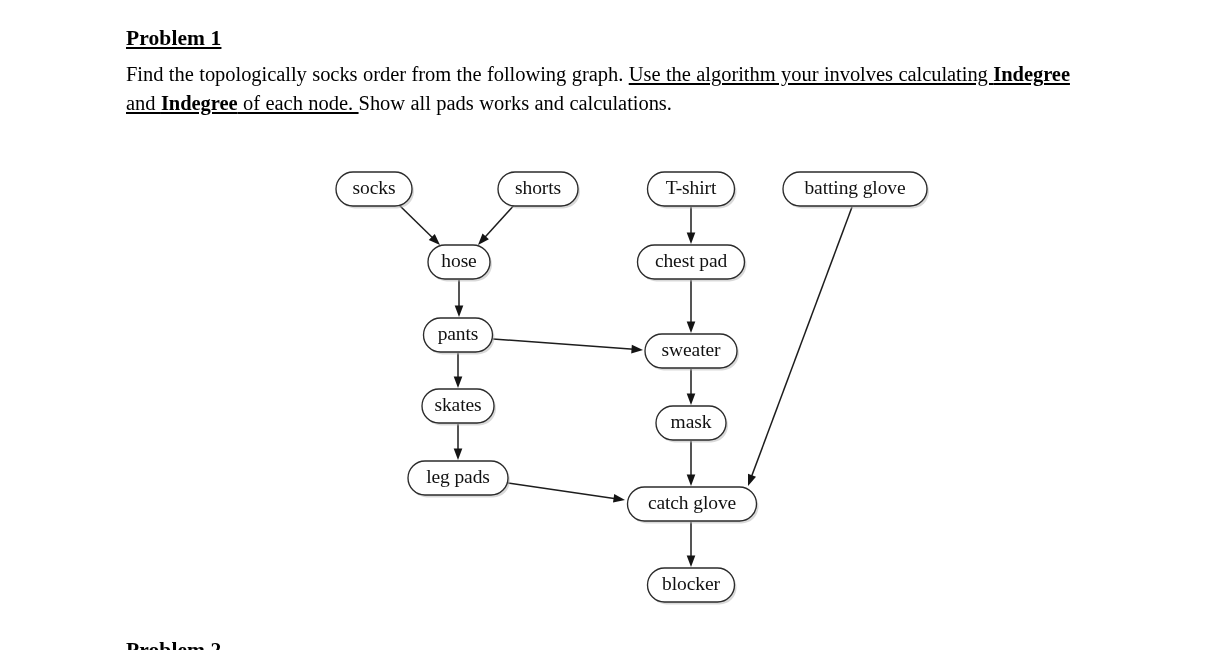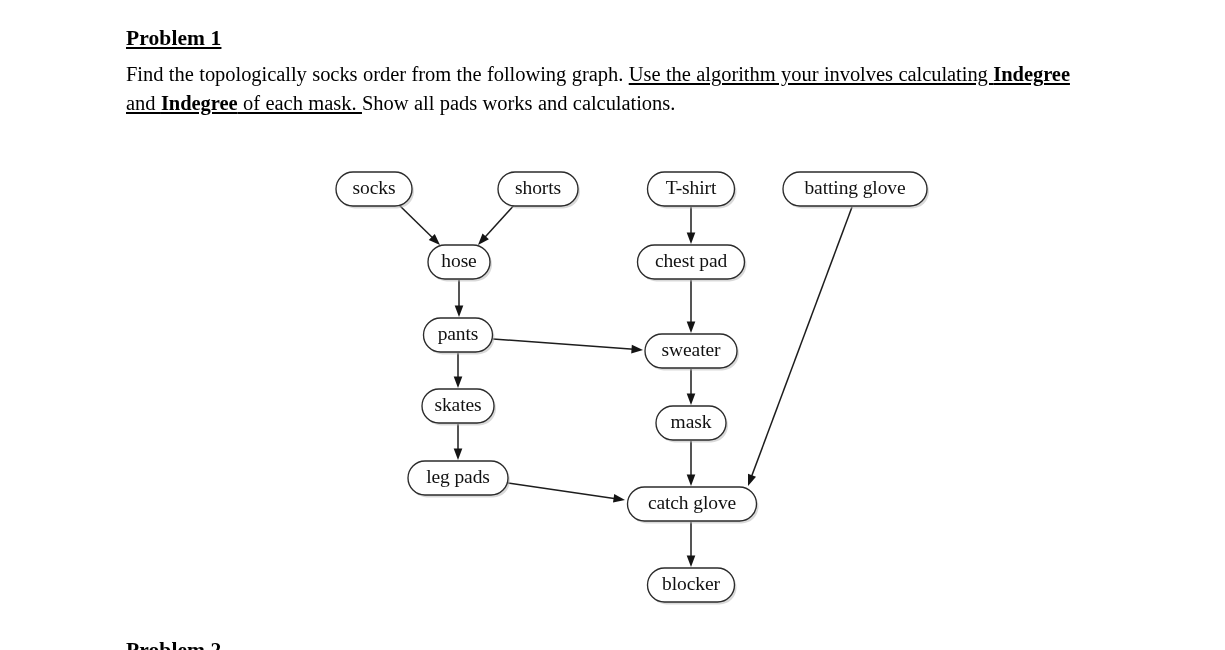--- a/index.html
+++ b/index.html
@@ -110,21 +110,21 @@
     height: 12px;
   }
 </style>
 </head>
 <body>
 
 <div id="page">
 
   <div class="text-block">
     <div class="problem-title">Problem 1</div>
-    <p class="problem-body"><span>Find the topologically socks order from the following graph. </span><span class="u">Use the algorithm your involves calculating </span><span class="u b">Indegree</span><span class="u"> and </span><span class="u b">Indegree</span><span class="u"> of each mask. </span><span>Show all pads works and calculations.</span></p>
+    <p class="problem-body"><span>Find the topologically socks order from the following graph. </span><span class="u">Use the algorithm your involves calculating </span><span class="u b">Indegree</span><span class="u"> and </span><span class="u b">Indegree</span><span class="u"> of each node. </span><span>Show all pads works and calculations.</span></p>
   </div>
 
   <div id="graph-wrap">
     <svg id="graph-svg" viewBox="0 0 1225 650" xmlns="http://www.w3.org/2000/svg">
       <g id="edges-layer">
           <g>
             <line x1="397" y1="203" x2="433.3470015333886" y2="238.50172242796094" class="edge-line"></line>
             <polygon points="440,245 428.7685939864732,240.04061304601936 434.77775389179965,233.88837790485178" class="edge-head"></polygon>
           </g>
           <g>

